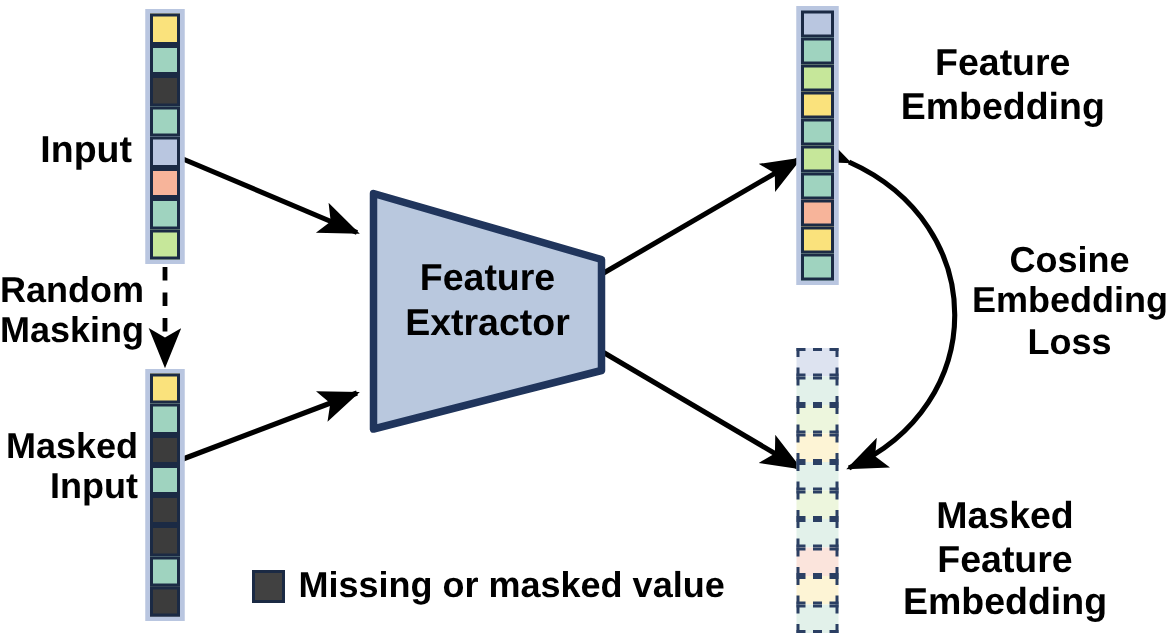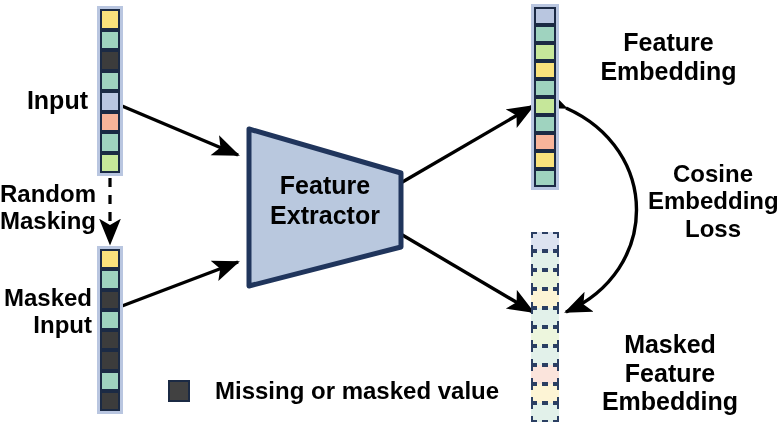--- a/index.html
+++ b/index.html
@@ -38,21 +38,21 @@
     position:absolute;
     width:100%;
     text-align:center;
     font-weight:bold;
     color:#000;
     line-height:1.2;
     white-space:pre;
   }
 
   
-  #legend{position:absolute;display:flex;align-items:center;gap:25px;justify-content:flex-end;}
+  #legend{position:absolute;display:flex;align-items:center;gap:9px;justify-content:flex-end;}
   #legend-swatch{
     width:22px;height:22px;box-sizing:border-box;
     border:2px solid #1b2a44;background:#414141;
   }
   #legend-label{font-weight:bold;color:#000;white-space:pre;}
 </style>
 </head>
 <body>
 
 <div id="stage">

